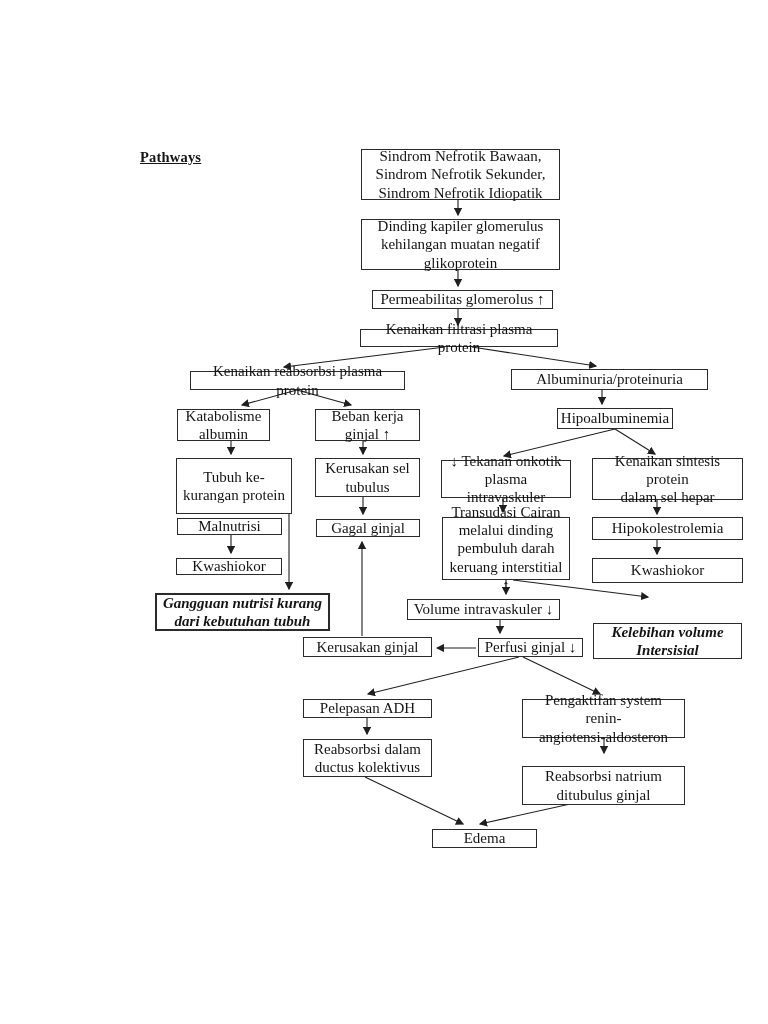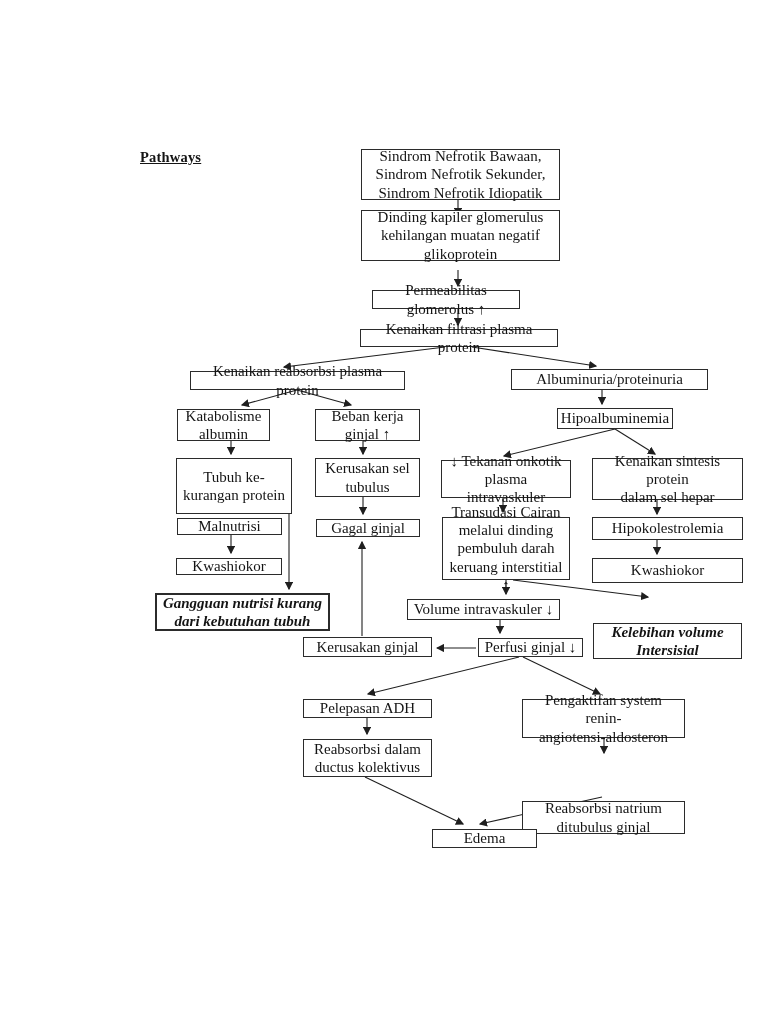--- a/index.html
+++ b/index.html
@@ -72,24 +72,24 @@
     <line x1="604" y1="738" x2="604" y2="753" marker-end="url(#ah)"></line>
     <line x1="365" y1="777" x2="463" y2="824" marker-end="url(#ah)"></line>
     <line x1="602" y1="797" x2="480" y2="824" marker-end="url(#ah)"></line>
   </svg>
 
   <h1 class="title">Pathways</h1>
 
   <div class="node" style="left:361px;top:149px;width:199px;height:51px">Sindrom Nefrotik Bawaan,
 Sindrom Nefrotik Sekunder,
 Sindrom Nefrotik Idiopatik</div>
-  <div class="node" style="left:361px;top:210px;width:199px;height:51px">Dinding kapiler glomerulus
+  <div class="node" style="left:361px;top:219px;width:199px;height:51px">Dinding kapiler glomerulus
 kehilangan muatan negatif
 glikoprotein</div>
-  <div class="node" style="left:372px;top:290px;width:148px;height:19px">Permeabilitas glomerolus ↑</div>
+  <div class="node" style="left:372px;top:290px;width:181px;height:19px">Permeabilitas glomerolus ↑</div>
   <div class="node" style="left:360px;top:329px;width:198px;height:18px">Kenaikan filtrasi plasma protein</div>
   <div class="node" style="left:190px;top:371px;width:215px;height:19px">Kenaikan reabsorbsi plasma protein</div>
   <div class="node" style="left:511px;top:369px;width:197px;height:21px">Albuminuria/proteinuria</div>
   <div class="node" style="left:177px;top:409px;width:93px;height:32px">Katabolisme
 albumin</div>
   <div class="node" style="left:315px;top:409px;width:105px;height:32px">Beban kerja
 ginjal ↑</div>
   <div class="node" style="left:557px;top:408px;width:116px;height:21px">Hipoalbuminemia</div>
   <div class="node" style="left:176px;top:458px;width:116px;height:56px">Tubuh ke-
 kurangan protein</div>
@@ -113,17 +113,17 @@
   <div class="node" style="left:407px;top:599px;width:153px;height:21px">Volume intravaskuler ↓</div>
   <div class="node emph b15" style="left:593px;top:600px;width:149px;height:36px">Kelebihan volume
 Intersisial</div>
   <div class="node" style="left:303px;top:637px;width:129px;height:20px">Kerusakan ginjal</div>
   <div class="node" style="left:478px;top:638px;width:105px;height:19px">Perfusi ginjal ↓</div>
   <div class="node" style="left:303px;top:699px;width:129px;height:19px">Pelepasan ADH</div>
   <div class="node" style="left:522px;top:699px;width:163px;height:39px">Pengaktifan system renin-
 angiotensi-aldosteron</div>
   <div class="node" style="left:303px;top:739px;width:129px;height:38px">Reabsorbsi dalam
 ductus kolektivus</div>
-  <div class="node" style="left:522px;top:801px;width:163px;height:33px">Reabsorbsi natrium
+  <div class="node" style="left:522px;top:766px;width:163px;height:39px">Reabsorbsi natrium
 ditubulus ginjal</div>
   <div class="node" style="left:432px;top:829px;width:105px;height:19px">Edema</div>
 
 </div>
 
 </body></html>

